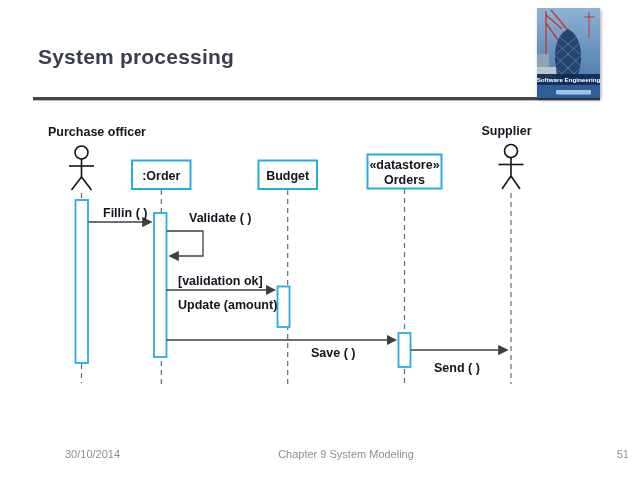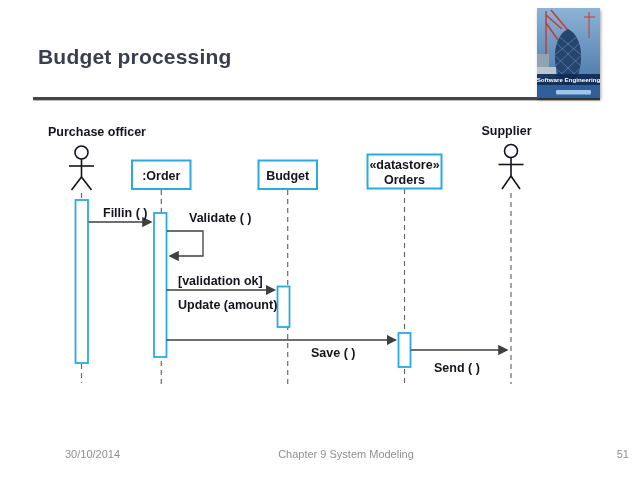--- a/index.html
+++ b/index.html
@@ -26,21 +26,21 @@
   text{font-family:"Liberation Sans", sans-serif;fill:#14141f;}
   .msg-label{font-size:12.5px;font-weight:600;}
   .obj-label{font-size:12.5px;font-weight:700;}
   .actor-label{font-size:12.5px;font-weight:700;}
 </style>
 </head>
 <body>
 
 <div class="slide">
 
-  <div class="title">Budget processing</div>
+  <div class="title">System processing</div>
   <div class="title-rule"></div>
 
   <svg class="book-cover" viewBox="0 0 63 90" width="63" height="90">
     <defs>
       <linearGradient id="skyGrad" x1="0" y1="0" x2="0" y2="1">
         <stop offset="0" stop-color="#8db3d6"></stop>
         <stop offset="1" stop-color="#3f6fa3"></stop>
       </linearGradient>
       <clipPath id="gherkinClip">
         <path d="M31,21 C40,25 45,38 44,52 C43,66 38,76 31,79 C24,76 19,66 18,52 C17,38 22,25 31,21 Z"></path>

